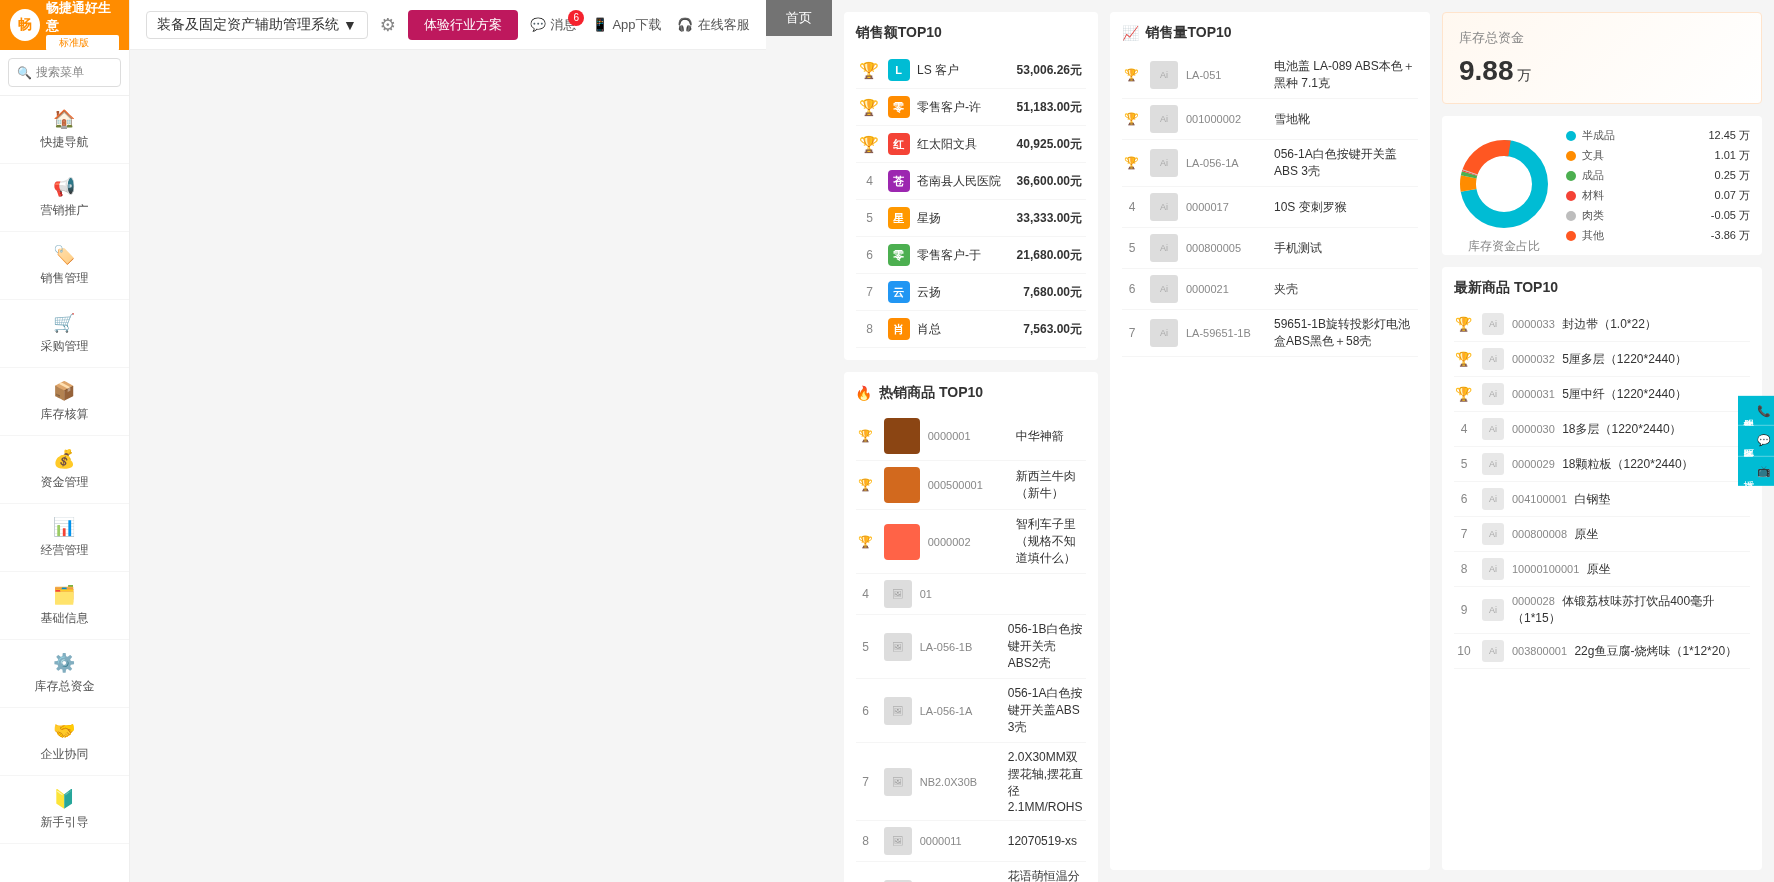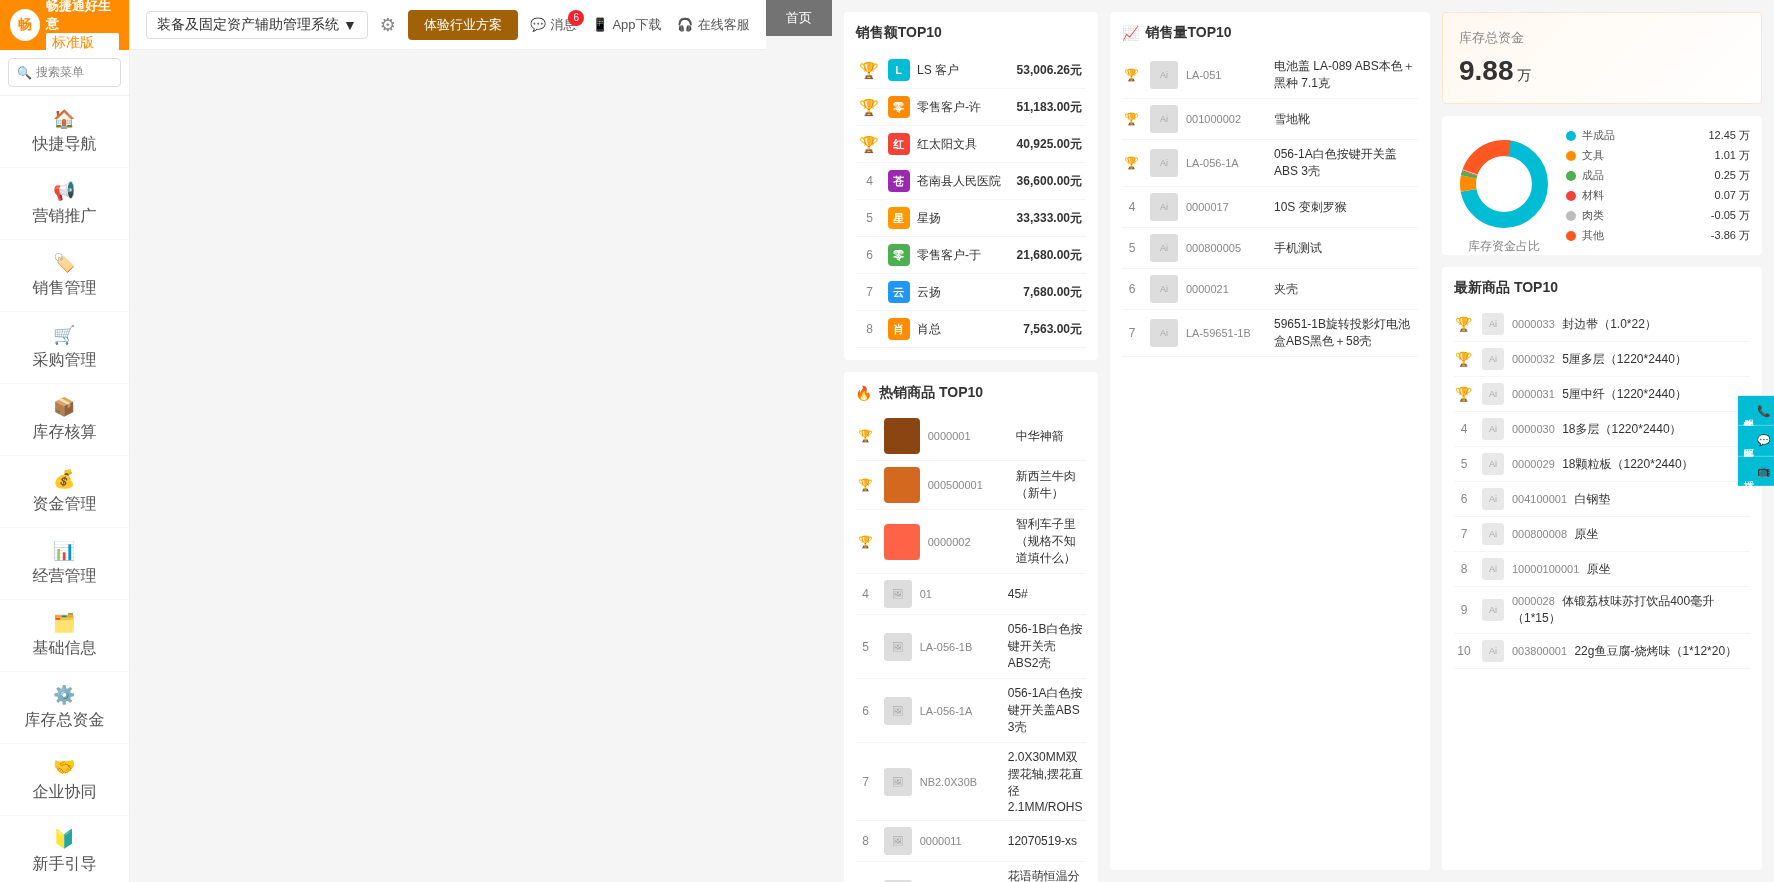--- a/index.html
+++ b/index.html
@@ -2,34 +2,34 @@
 <html><head>
   <meta charset="utf-8">
   <style>
     * { margin: 0; padding: 0; box-sizing: border-box; }
     body { font-family: "Microsoft YaHei", "PingFang SC", sans-serif; font-size: 13px; background: #f5f5f5; display: flex; height: 882px; overflow: hidden; }
 
     
     .sidebar { width: 130px; background: #fff; border-right: 1px solid #eee; display: flex; flex-direction: column; flex-shrink: 0; }
     .sidebar-logo { background: #ff8c00; color: #fff; padding: 8px 10px; display: flex; align-items: center; gap: 6px; height: 50px; }
     .sidebar-logo-icon { width: 32px; height: 32px; background: #fff; border-radius: 50%; display: flex; align-items: center; justify-content: center; color: #ff8c00; font-weight: bold; font-size: 14px; }
-    .sidebar-logo-badge { background: #fff; color: #ff8c00; font-size: 14px; border-radius: 2px; padding: 1px 6px; }
+    .sidebar-logo-badge { background: #fff; color: #ff8c00; font-size: 10px; border-radius: 2px; padding: 1px 13px; }
     .sidebar-search { padding: 8px; border-bottom: 1px solid #f0f0f0; }
     .sidebar-search-btn { width: 100%; background: none; border: 1px solid #ddd; border-radius: 4px; padding: 5px 8px; font-size: 12px; color: #888; cursor: pointer; display: flex; align-items: center; gap: 4px; }
     .sidebar-nav { flex: 1; overflow-y: auto; }
     .sidebar-item { display: flex; flex-direction: column; align-items: center; padding: 12px 8px; cursor: pointer; color: #555; border-bottom: 1px solid #f5f5f5; }
     .sidebar-item .nav-icon { font-size: 18px; margin-bottom: 4px; }
-    .sidebar-item .nav-label { font-size: 16px; }
+    .sidebar-item .nav-label { font-size: 12px; }
 
     
     .main { flex: 1; display: flex; flex-direction: row; overflow: hidden; }
     .topbar { height: 50px; background: #fff; border-bottom: 1px solid #eee; display: flex; align-items: center; padding: 0 16px; gap: 12px; }
     .topbar-selector { display: flex; align-items: center; gap: 4px; font-size: 14px; color: #333; border: 1px solid #ddd; border-radius: 4px; padding: 4px 10px; cursor: pointer; }
     .topbar-gear { color: #888; font-size: 18px; cursor: pointer; }
-    .topbar-trial-btn { background: #a16207; color: #fff; border: none; border-radius: 4px; padding: 6px 16px; cursor: pointer; font-size: 13px; }
+    .topbar-trial-btn { background: #be185d; color: #fff; border: none; border-radius: 4px; padding: 6px 16px; cursor: pointer; font-size: 13px; }
     .topbar-right { margin-left: auto; display: flex; align-items: center; gap: 16px; color: #555; font-size: 13px; }
     .topbar-badge { position: relative; display: inline-flex; align-items: center; gap: 4px; cursor: pointer; }
     .badge-count { background: #f5222d; color: #fff; border-radius: 50%; width: 16px; height: 16px; font-size: 10px; display: flex; align-items: center; justify-content: center; position: absolute; top: -6px; right: -8px; }
 
     
     .page-tabs { background: #f0f0f0; display: flex; align-items: center; height: 36px; border-bottom: 1px solid #ddd; }
     .page-tab { padding: 0 20px; height: 36px; display: flex; align-items: center; font-size: 13px; cursor: pointer; color: #555; }
     .page-tab.active { background: #737373; color: #fff; }
 
     
@@ -303,21 +303,20 @@
     <div class="product-img" style="background:#ff6347;"></div>
     <span class="product-code">0000002</span>
     <span class="product-name">智利车子里（规格不知道填什么）</span>
   </div>
             <div class="product-row">
     <span class="product-rank"><span style="color:#888;font-size:12px;">4</span></span>
     <div class="product-thumb">
                 <span>🖼</span>
               </div>
     <span class="product-code">01</span>
-    <span class="product-name">45#</span>
   </div>
             <div class="product-row">
     <span class="product-rank"><span style="color:#888;font-size:12px;">5</span></span>
     <div class="product-thumb">
                 <span>🖼</span>
               </div>
     <span class="product-code">LA-056-1B</span>
     <span class="product-name">056-1B白色按键开关壳ABS2壳</span>
   </div>
             <div class="product-row">

